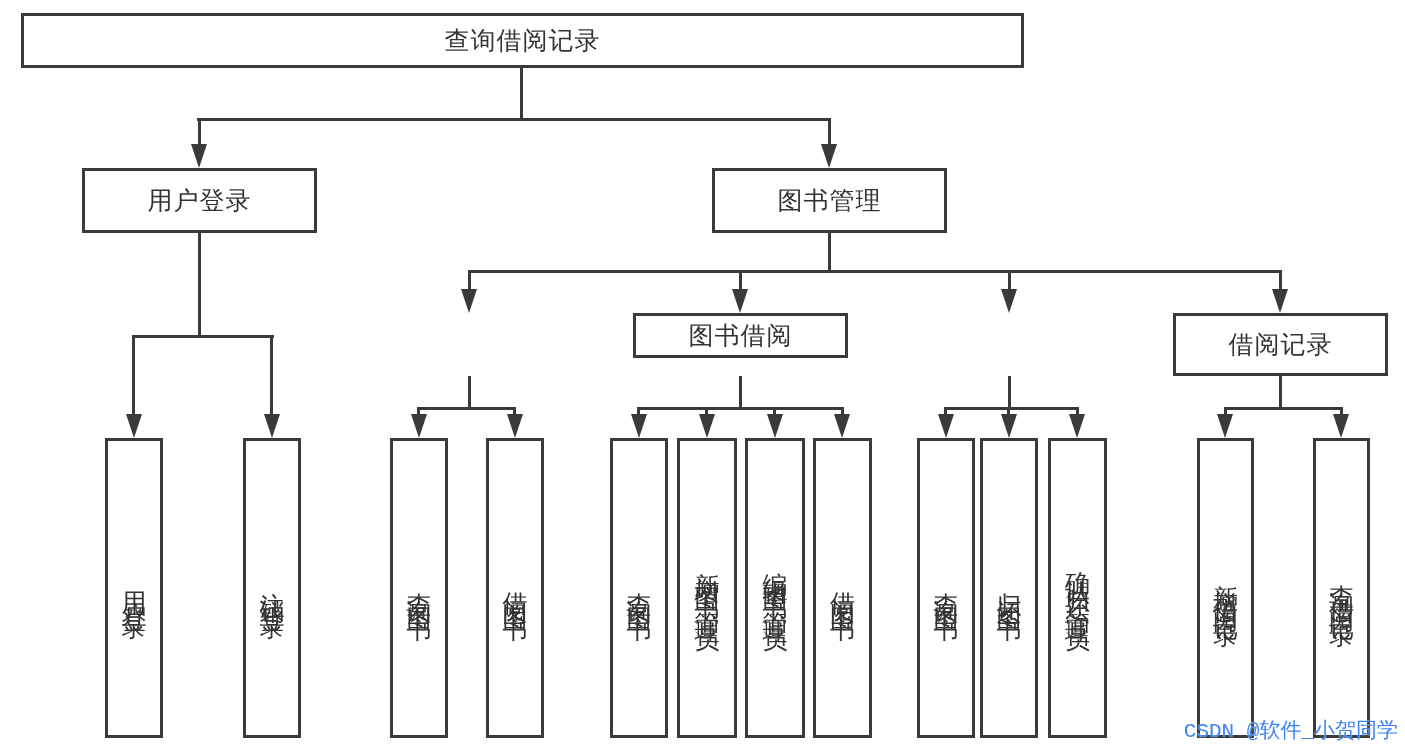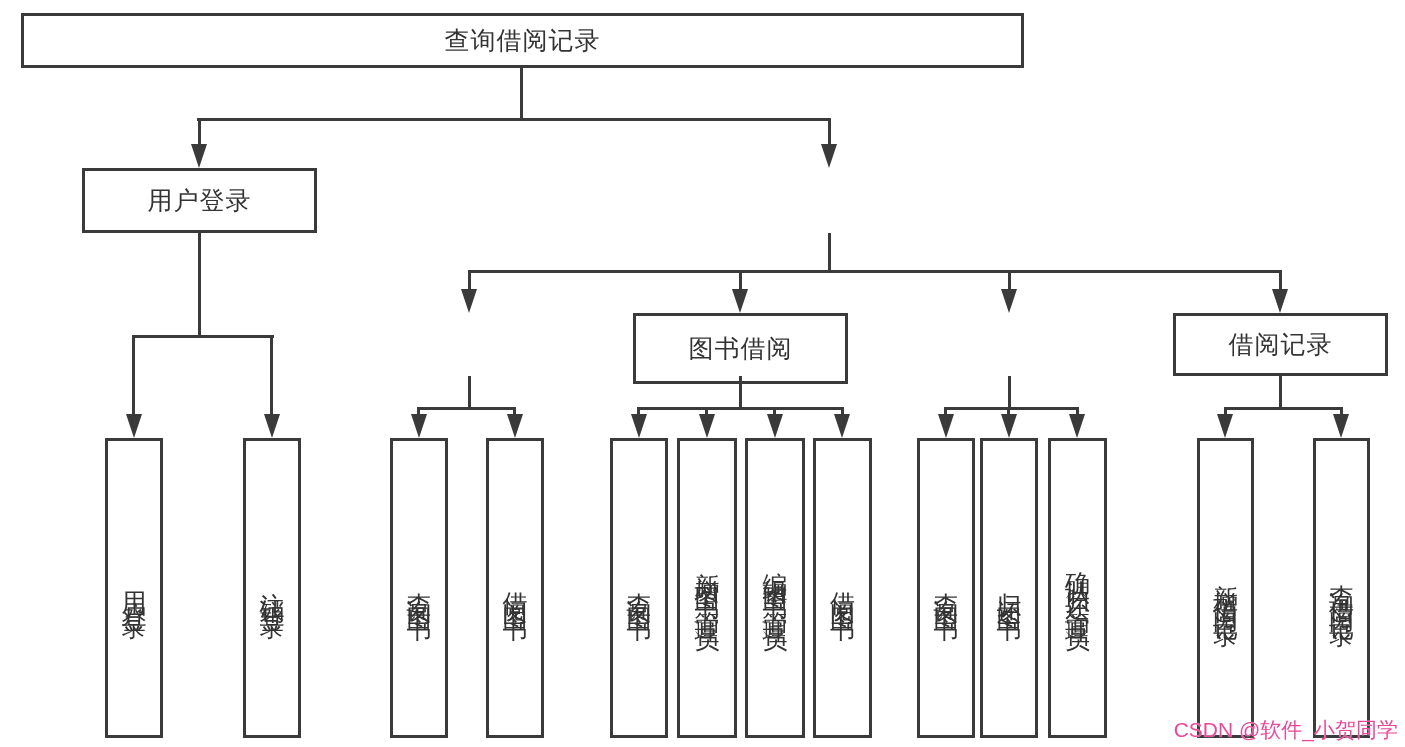--- a/index.html
+++ b/index.html
@@ -55,65 +55,69 @@
     width: 0; height: 0;
     border-left: 8px solid transparent;
     border-right: 8px solid transparent;
     border-top: 24px solid #3a3a3a;
   }
   .watermark {
     position: absolute;
     right: 7px;
     bottom: 3px;
     font-size: 21px;
-    color: #ec4899;
+    color: #3b82f6;
     text-shadow: 0 0 1px #ffffff;
     z-index: 5;
     white-space: nowrap;
+    font-family: Liberation Mono, monospace;
   }
 </style>
 </head>
 <body>
 
 <div class="canvas">
 
   <div class="node" style="left:21px; top:13px; width:1003px; height:55px;">
     <span>查询借阅记录</span>
   </div>
 
   <div class="vline" style="left:520px; top:68px; height:53px;"></div>
   <div class="hline" style="left:197px; top:118px; width:634px;"></div>
   <div class="vline" style="left:198px; top:118px; height:30px;"></div>
   <div class="vline" style="left:828px; top:118px; height:30px;"></div>
   <div class="arr" style="left:191px; top:144px;"></div>
   <div class="arr" style="left:821px; top:144px;"></div>
 
   <div class="node" style="left:82px; top:168px; width:235px; height:65px;">
     <span>用户登录</span>
+  </div>
+  <div class="node" style="left:712px; top:168px; width:235px; height:65px;">
+    <span>图书管理</span>
   </div>
 
   <div class="vline" style="left:198px; top:233px; height:104px;"></div>
   <div class="hline" style="left:132px; top:335px; width:142px;"></div>
   <div class="vline" style="left:132px; top:335px; height:82px;"></div>
   <div class="vline" style="left:270px; top:335px; height:82px;"></div>
   <div class="arr" style="left:126px; top:414px;"></div>
   <div class="arr" style="left:264px; top:414px;"></div>
 
   <div class="vline" style="left:828px; top:233px; height:40px;"></div>
   <div class="hline" style="left:468px; top:270px; width:814px;"></div>
   <div class="vline" style="left:468px; top:270px; height:22px;"></div>
   <div class="vline" style="left:739px; top:270px; height:22px;"></div>
   <div class="vline" style="left:1008px; top:270px; height:22px;"></div>
   <div class="vline" style="left:1279px; top:270px; height:22px;"></div>
   <div class="arr" style="left:461px; top:289px;"></div>
   <div class="arr" style="left:732px; top:289px;"></div>
   <div class="arr" style="left:1001px; top:289px;"></div>
   <div class="arr" style="left:1272px; top:289px;"></div>
 
-  <div class="node" style="left:633px; top:313px; width:215px; height:71px;">
+  <div class="node" style="left:633px; top:313px; width:215px; height:45px;">
     <span>图书借阅</span>
   </div>
   <div class="node" style="left:1173px; top:313px; width:215px; height:63px;">
     <span>借阅记录</span>
   </div>
 
   <div class="vline" style="left:468px; top:376px; height:34px;"></div>
   <div class="hline" style="left:417px; top:407px; width:99px;"></div>
   <div class="vline" style="left:417px; top:407px; height:11px;"></div>
   <div class="vline" style="left:513px; top:407px; height:11px;"></div>

